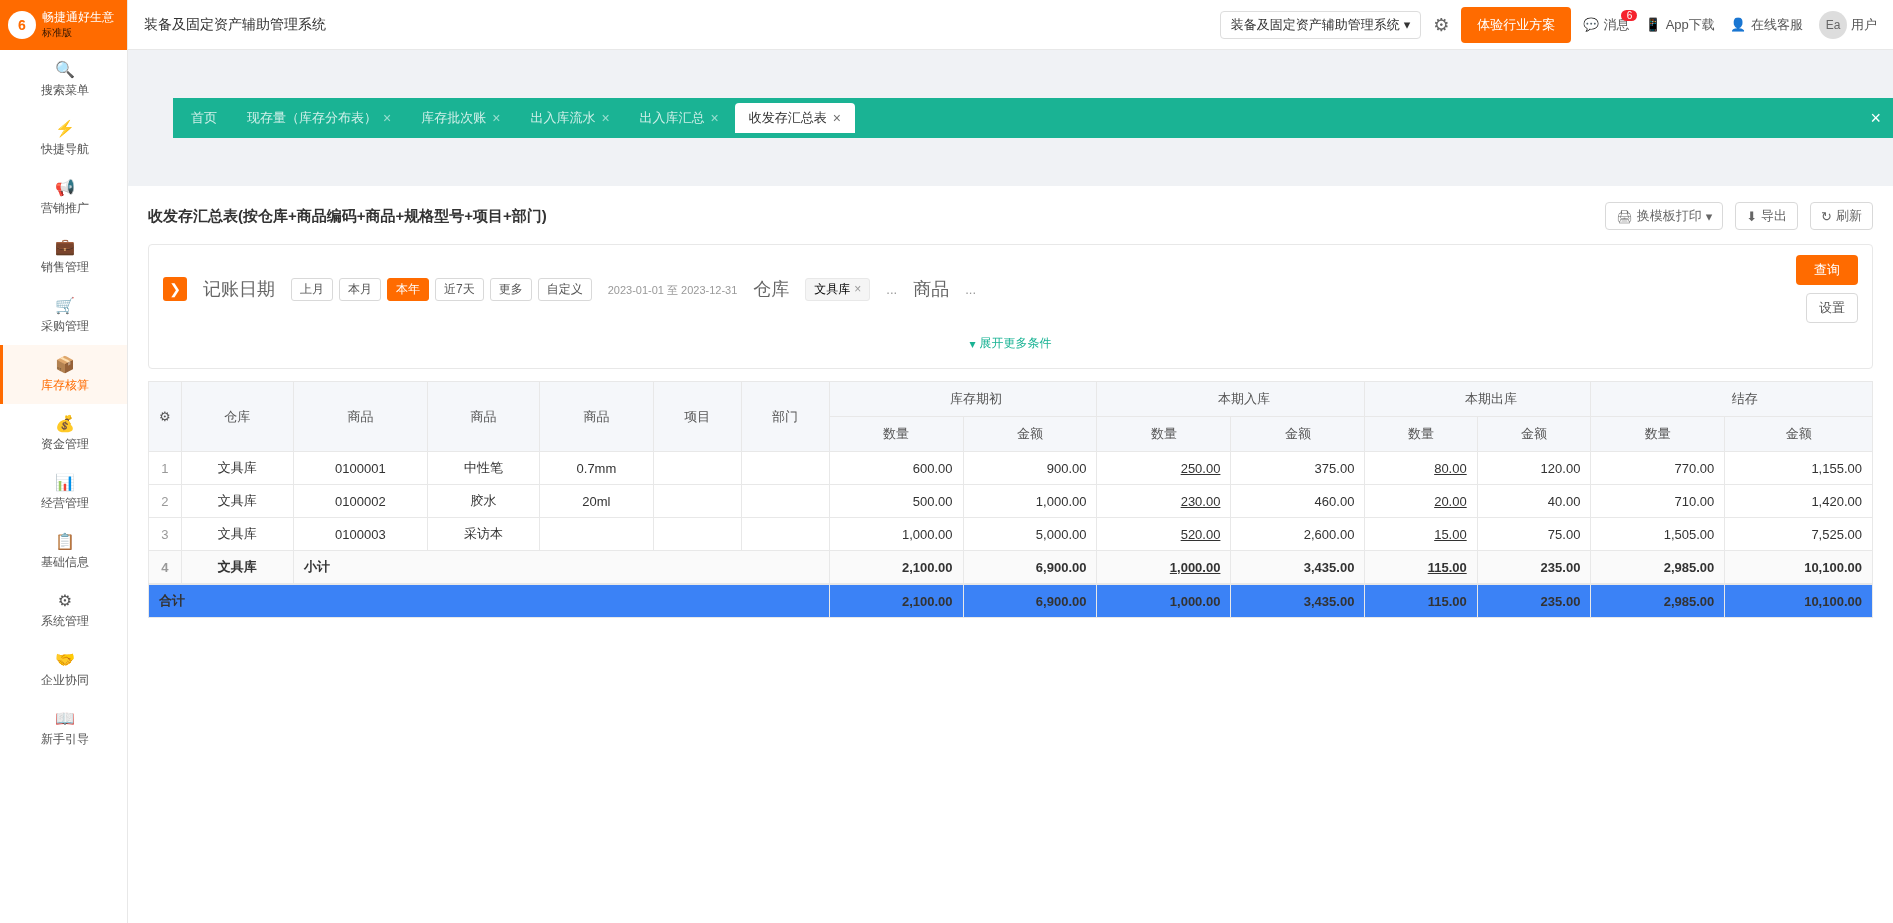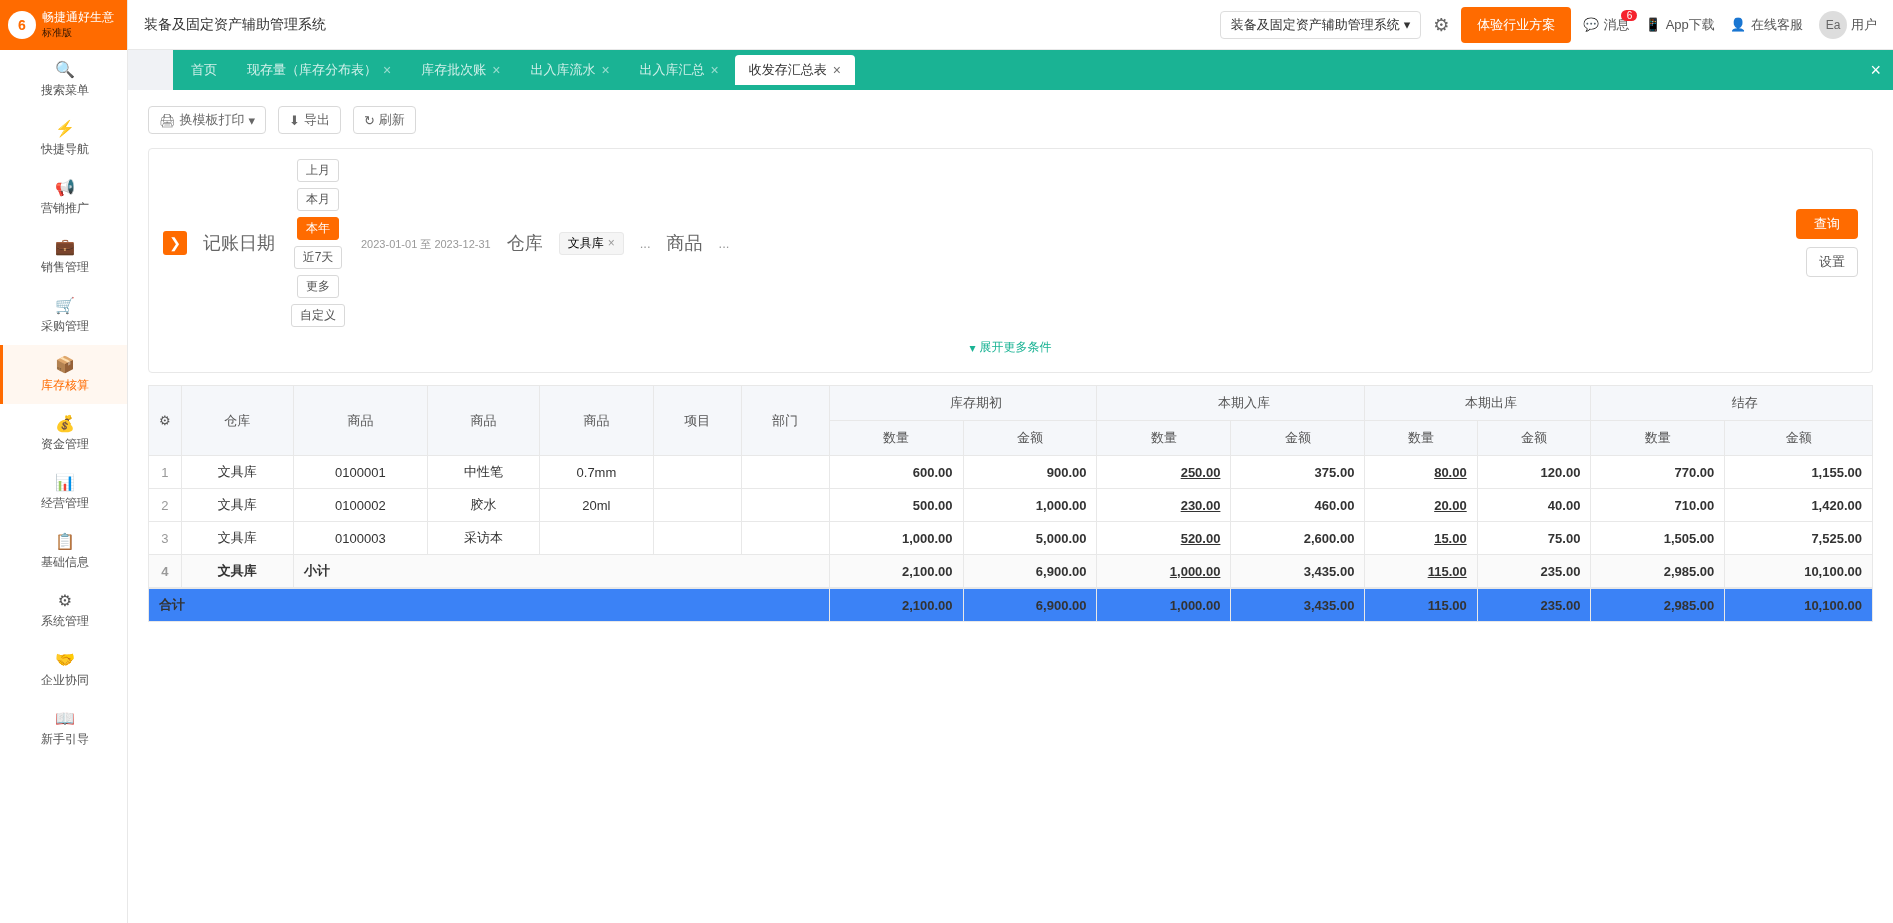--- a/index.html
+++ b/index.html
@@ -10,21 +10,21 @@
     .sidebar-logo { background: #ff6b00; padding: 8px; display: flex; align-items: center; gap: 6px; height: 50px; }
     .sidebar-logo-icon { width: 28px; height: 28px; background: #fff; border-radius: 50%; display: flex; align-items: center; justify-content: center; color: #ff6b00; font-weight: bold; font-size: 14px; }
     .sidebar-logo-text { color: #fff; font-size: 12px; line-height: 1.3; }
     .sidebar-logo-sub { font-size: 10px; opacity: 0.8; }
     .sidebar-nav { flex: 1; overflow-y: auto; }
     .sidebar-item { display: flex; flex-direction: column; align-items: center; padding: 10px 4px; cursor: pointer; color: #555; font-size: 12px; gap: 3px; border-left: 3px solid transparent; }
     .sidebar-item.active { background: #fff7f0; color: #ff6b00; border-left-color: #ff6b00; }
     .sidebar-item-icon { font-size: 16px; }
 
     
-    .main { flex: 1; display: flex; flex-direction: column; overflow: hidden; }
+    .main { flex: 1; display: flex; flex-direction: column; overflow: hidden; gap: 48px; }
 
     
     .topbar { background: #fff; height: 50px; display: flex; align-items: center; padding: 0 16px; border-bottom: 1px solid #e8e8e8; gap: 12px; }
     .topbar-title { font-size: 14px; color: #333; flex: 1; }
     .topbar-dropdown { border: 1px solid #ddd; border-radius: 4px; padding: 4px 10px; font-size: 13px; color: #333; cursor: pointer; display: flex; align-items: center; gap: 4px; }
     .topbar-gear { color: #666; font-size: 18px; cursor: pointer; }
     .topbar-btn { background: #ff6b00; color: #fff; border: none; border-radius: 4px; padding: 9px 16px; font-size: 13px; cursor: pointer; }
     .topbar-actions { display: flex; align-items: center; gap: 16px; margin-left: auto; }
     .topbar-action { display: flex; align-items: center; gap: 4px; color: #555; font-size: 13px; cursor: pointer; position: relative; }
     .topbar-badge { position: absolute; top: -6px; right: -8px; background: #f5222d; color: #fff; border-radius: 10px; font-size: 10px; padding: 0 4px; min-width: 16px; text-align: center; }
@@ -44,21 +44,21 @@
     
     .page-header { display: flex; align-items: center; justify-content: space-between; margin-bottom: 14px; }
     .page-title { font-size: 15px; font-weight: bold; color: #333; }
     .page-actions { display: flex; align-items: center; gap: 12px; }
     .page-action-btn { display: flex; align-items: center; gap: 4px; color: #666; font-size: 13px; cursor: pointer; border: 1px solid #d9d9d9; border-radius: 4px; padding: 4px 10px; background: #fff; }
 
     
     .filter-bar { background: #fff; border: 1px solid #e8e8e8; border-radius: 4px; padding: 10px 14px; margin-bottom: 12px; }
     .filter-row { display: flex; align-items: center; gap: 16px; flex-wrap: wrap; }
     .filter-label { color: #666; font-size: 18px; white-space: nowrap; }
-    .filter-group { display: flex; align-items: center; gap: 6px; flex-direction: column; }
+    .filter-group { display: flex; align-items: center; gap: 6px; }
     .filter-date-btn { padding: 2px 8px; border-radius: 3px; border: 1px solid #d9d9d9; background: #fff; font-size: 12px; cursor: pointer; color: #555; }
     .filter-date-btn.active { background: #ff6b00; color: #fff; border-color: #ff6b00; }
     .filter-date-range { color: #999; font-size: 11px; margin-top: 2px; }
     .filter-tag { display: flex; align-items: center; gap: 4px; background: #f5f5f5; border: 1px solid #e8e8e8; border-radius: 3px; padding: 2px 8px; font-size: 12px; }
     .filter-tag-close { cursor: pointer; color: #999; }
     .filter-warehouse-label { color: #666; }
     .filter-goods-label { color: #666; }
     .filter-ellipsis { color: #999; cursor: pointer; }
     .query-btn { background: #ff6b00; color: #fff; border: none; border-radius: 4px; padding: 6px 18px; font-size: 13px; cursor: pointer; }
     .set-btn { border: 1px solid #d9d9d9; background: #fff; color: #555; border-radius: 4px; padding: 5px 12px; font-size: 13px; cursor: pointer; margin-top: 4px; }
@@ -68,21 +68,21 @@
     
     .table-wrap { overflow-x: auto; }
     table { width: 100%; border-collapse: collapse; font-size: 13px; }
     thead tr { background: #f5f7fa; }
     th { padding: 8px 10px; border: 1px solid #e8e8e8; text-align: center; color: #555; font-weight: normal; white-space: nowrap; }
     td { padding: 7px 10px; border: 1px solid #e8e8e8; text-align: center; color: #333; white-space: nowrap; }
     tr.subtotal td { font-weight: bold; background: #fafafa; }
     .underline { text-decoration: underline; cursor: pointer; color: #333; }
     .th-group { text-align: center; padding-left: 36px; }
     .gear-th { width: 32px; }
-    .num-col { text-align: right; font-weight: bold; }
+    .num-col { text-align: right; }
 
     
     .table-footer { background: #fff8f0; border-top: 2px solid #e8e8e8; }
     .table-footer td { font-weight: bold; background: #3b82f6; }
 
     .row-num { color: #999; }
   </style>
 </head>
 <body>
 
@@ -203,20 +203,21 @@
         <span>收发存汇总表</span>
         <span class="tab-close">×</span>
       </div>
       <span class="tabbar-end">×</span>
   </div>
 
   <div class="content">
     <div class="page">
 
       <div class="page-header">
+        <span class="page-title">收发存汇总表(按仓库+商品编码+商品+规格型号+项目+部门)</span>
         <div class="page-actions">
           <button class="page-action-btn">
             <span>🖨</span>
             <span>换模板打印</span>
             <span>▾</span>
           </button>
           <button class="page-action-btn">
             <span>⬇</span>
             <span>导出</span>
           </button>

